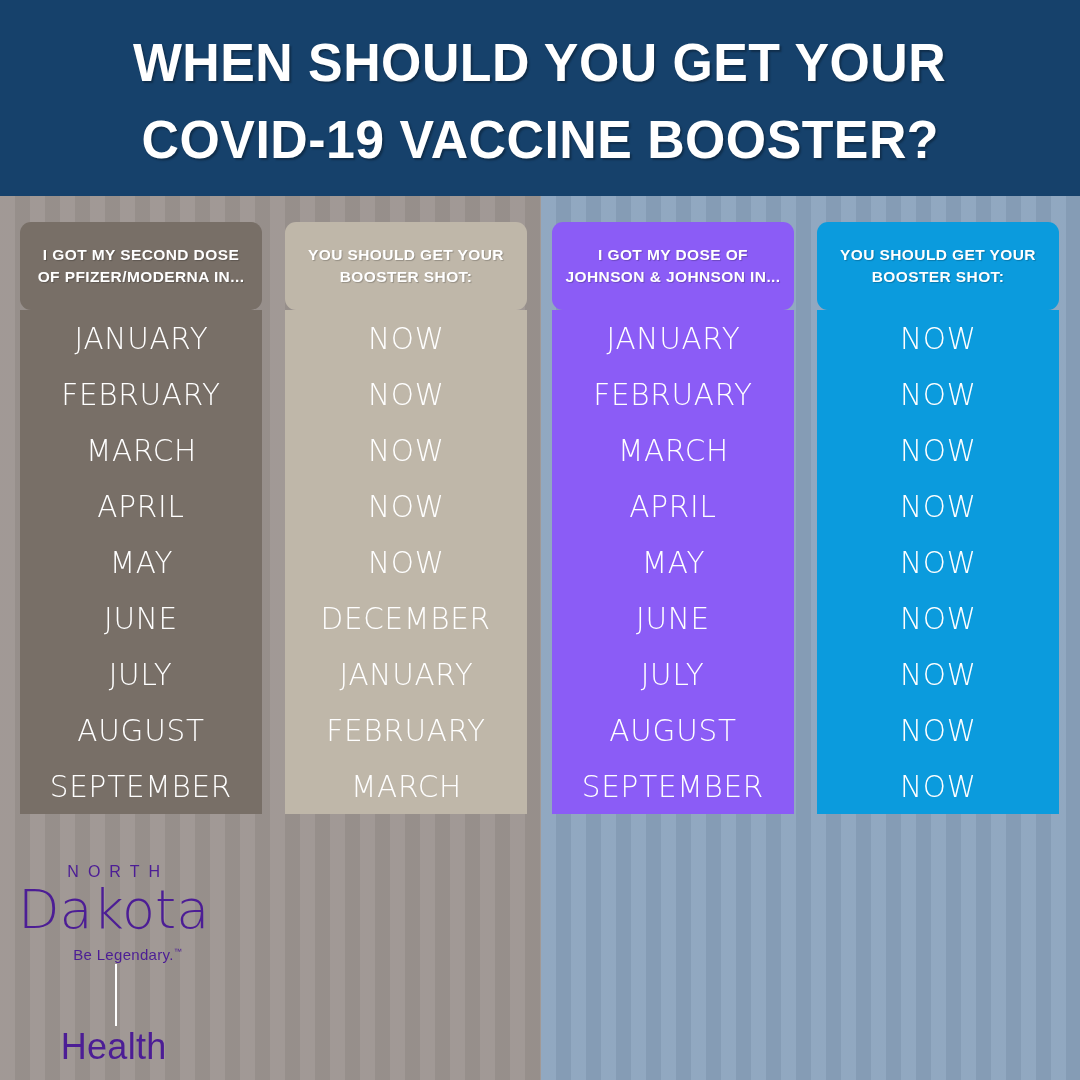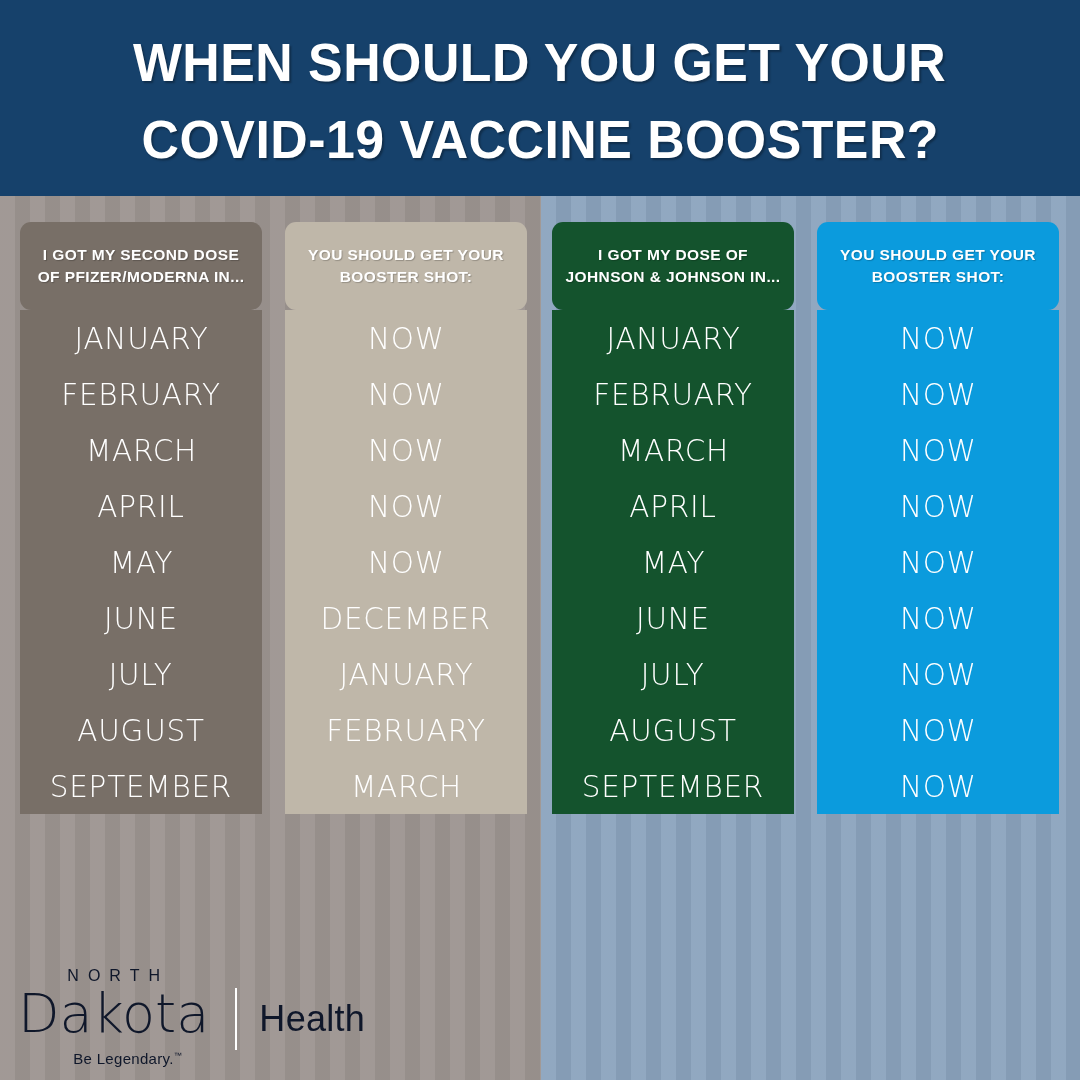--- a/index.html
+++ b/index.html
@@ -127,36 +127,37 @@
     font-weight: 300;
     font-size: 31px;
     letter-spacing: 0.8px;
     transform: scaleX(0.95);
     white-space: nowrap;
   }
 
   
   .bg-dark-taupe  { background: #786f67; }
   .bg-light-taupe { background: #bfb7a9; }
-  .bg-navy        { background: #14532d; }
+  .bg-navy        { background: #8b5cf6; }
   .bg-cyan        { background: #0b9bdd; }
 
   .cell.bg-light-taupe span { color: #ffffff; }
 
   
   .cell:first-of-type { margin-top: 16px; }
 
   
   .logo {
     position: absolute;
     left: 18px;
     bottom: 14px;
     display: flex;
     align-items: center;
-    color: #0f172a;
+    color: #4c1d95;
+    flex-direction: column;
   }
   .logo-stack {
     display: flex;
     flex-direction: column;
     align-items: center;
     line-height: 1;
   }
   .logo-north {
     font-size: 16px;
     font-weight: 300;

